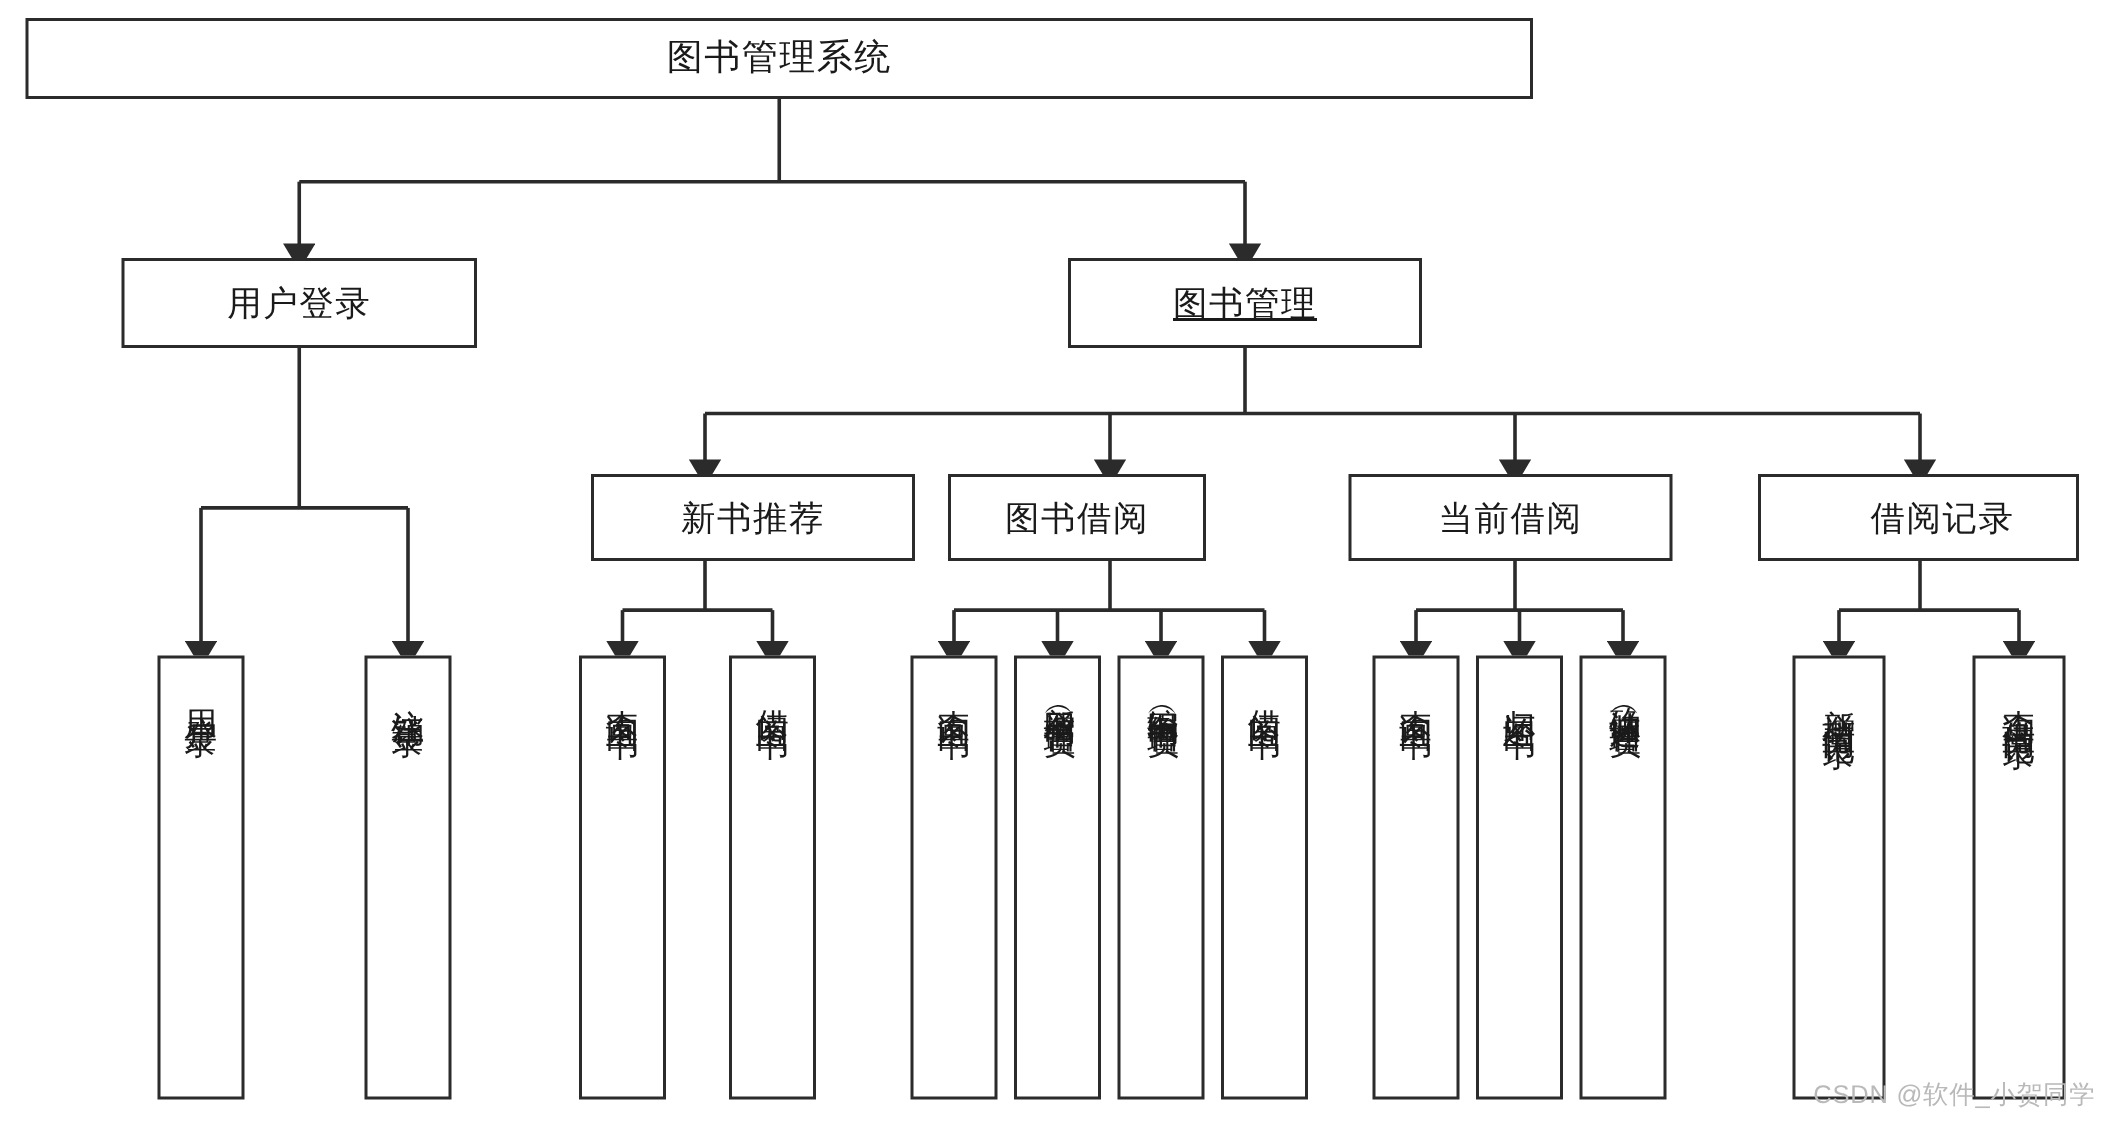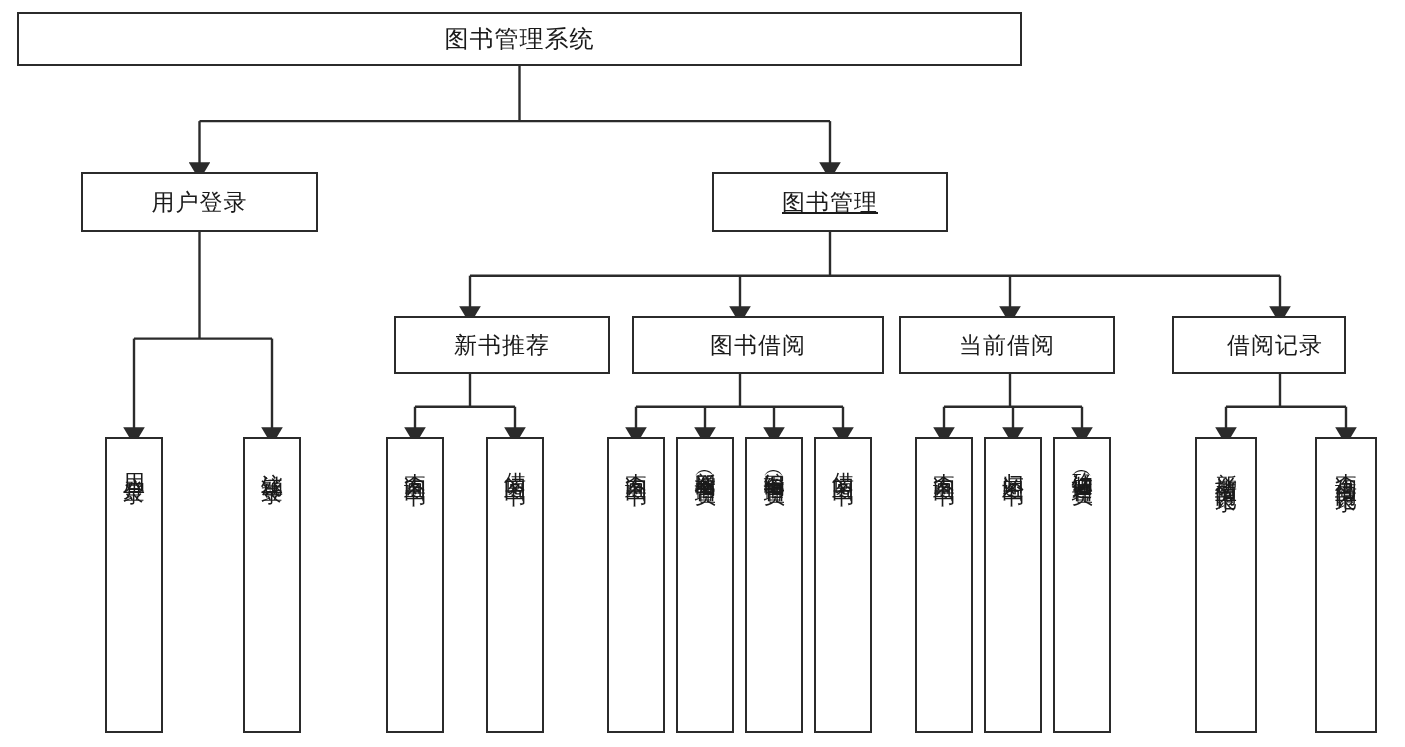--- a/index.html
+++ b/index.html
@@ -131,27 +131,27 @@
       </div>
       <div class="node horizontal level-1" style="left: 81px; top: 172px; width: 237px; height: 60px;">
         <span class="node-label">用户登录</span>
       </div>
       <div class="node horizontal level-1" style="left: 712px; top: 172px; width: 236px; height: 60px; text-decoration: underline;">
         <span class="node-label">图书管理</span>
       </div>
       <div class="node horizontal level-2" style="left: 362px; top: 316px; width: 216px; height: 58px; margin-left: 32px;">
         <span class="node-label">新书推荐</span>
       </div>
-      <div class="node horizontal level-2" style="left: 632px; top: 316px; width: 252px; height: 58px;">
+      <div class="node horizontal level-2" style="left: 632px; top: 316px; width: 172px; height: 58px;">
         <span class="node-label">图书借阅</span>
       </div>
       <div class="node horizontal level-2" style="left: 899px; top: 316px; width: 216px; height: 58px;">
         <span class="node-label">当前借阅</span>
       </div>
-      <div class="node horizontal level-2" style="left: 1172px; top: 316px; width: 174px; height: 58px; padding-left: 32px;">
+      <div class="node horizontal level-2" style="left: 1172px; top: 316px; width: 214px; height: 58px; padding-left: 32px;">
         <span class="node-label">借阅记录</span>
       </div>
       <div class="node vertical level-3" style="left: 105px; top: 437px; width: 58px; height: 296px;">
         <span class="node-label">用户登录</span>
       </div>
       <div class="node vertical level-3" style="left: 243px; top: 437px; width: 58px; height: 296px;">
         <span class="node-label">注销登录</span>
       </div>
       <div class="node vertical level-3" style="left: 386px; top: 437px; width: 58px; height: 296px;">
         <span class="node-label">查询图书</span>
@@ -181,14 +181,15 @@
         <span class="node-label">确认归还（管理员）</span>
       </div>
       <div class="node vertical level-3" style="left: 1195px; top: 437px; width: 62px; height: 296px;">
         <span class="node-label">新增借阅记录</span>
       </div>
       <div class="node vertical level-3" style="left: 1315px; top: 437px; width: 62px; height: 296px;">
         <span class="node-label">查询借阅记录</span>
       </div>
     </div>
 
+  <div id="watermark">CSDN @软件_小贺同学</div>
 
 </div>
 
 </body></html>

